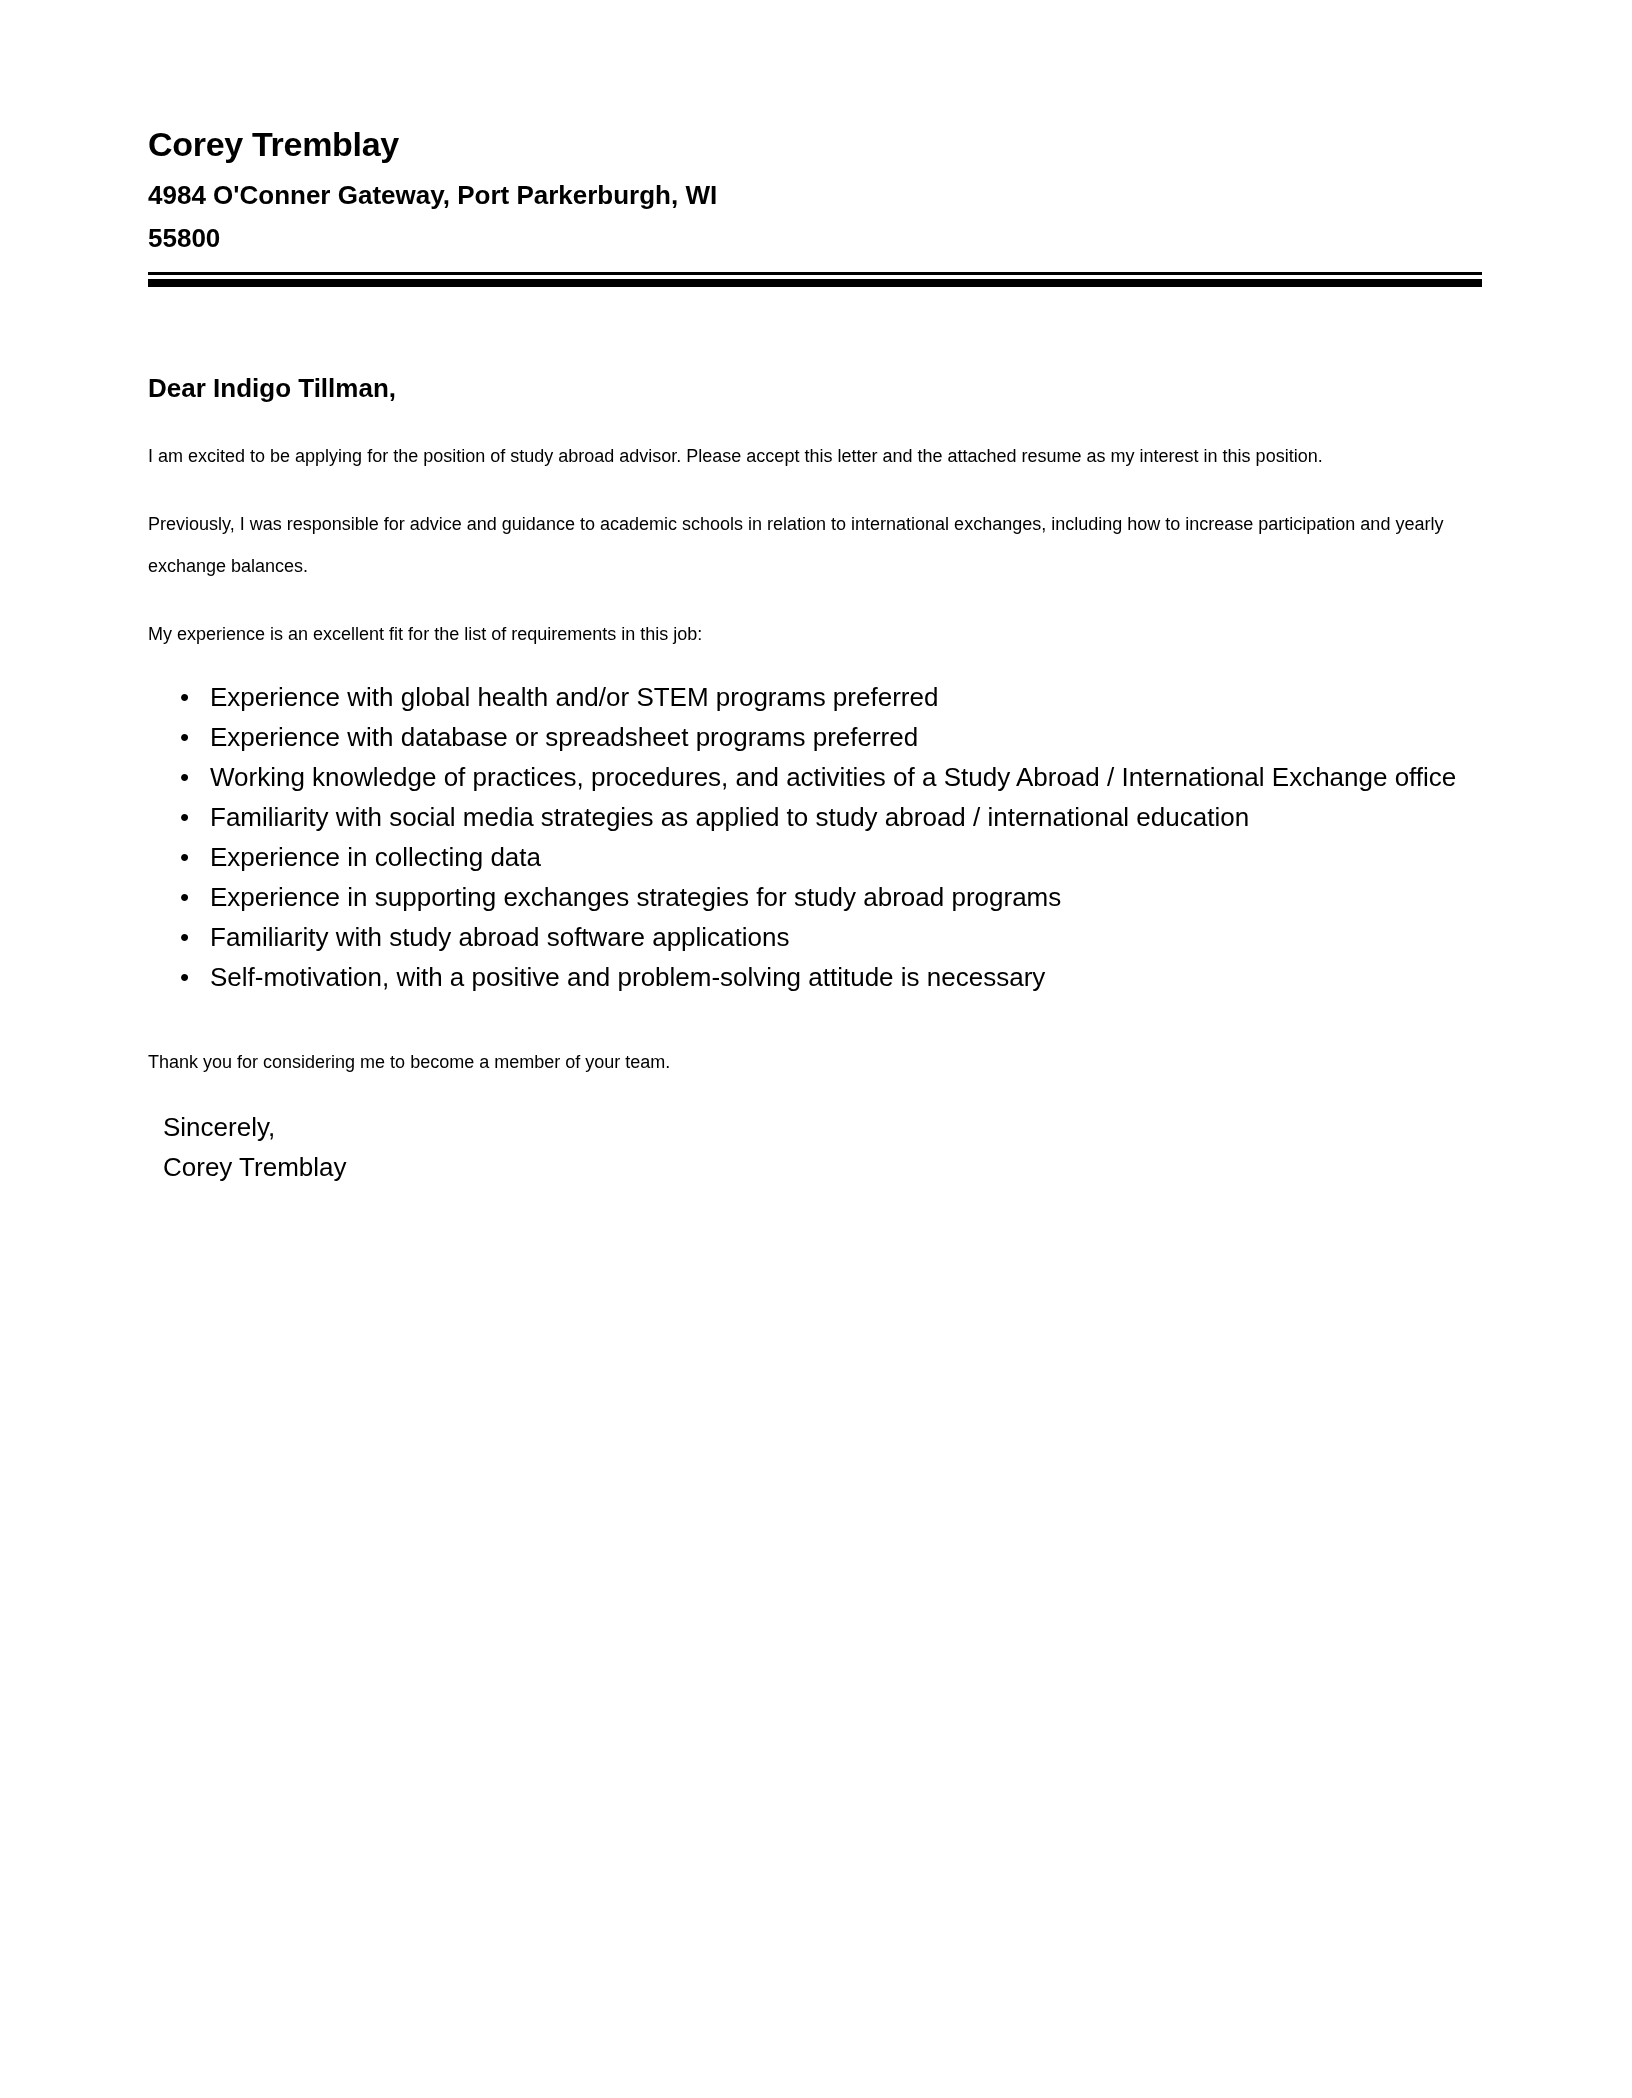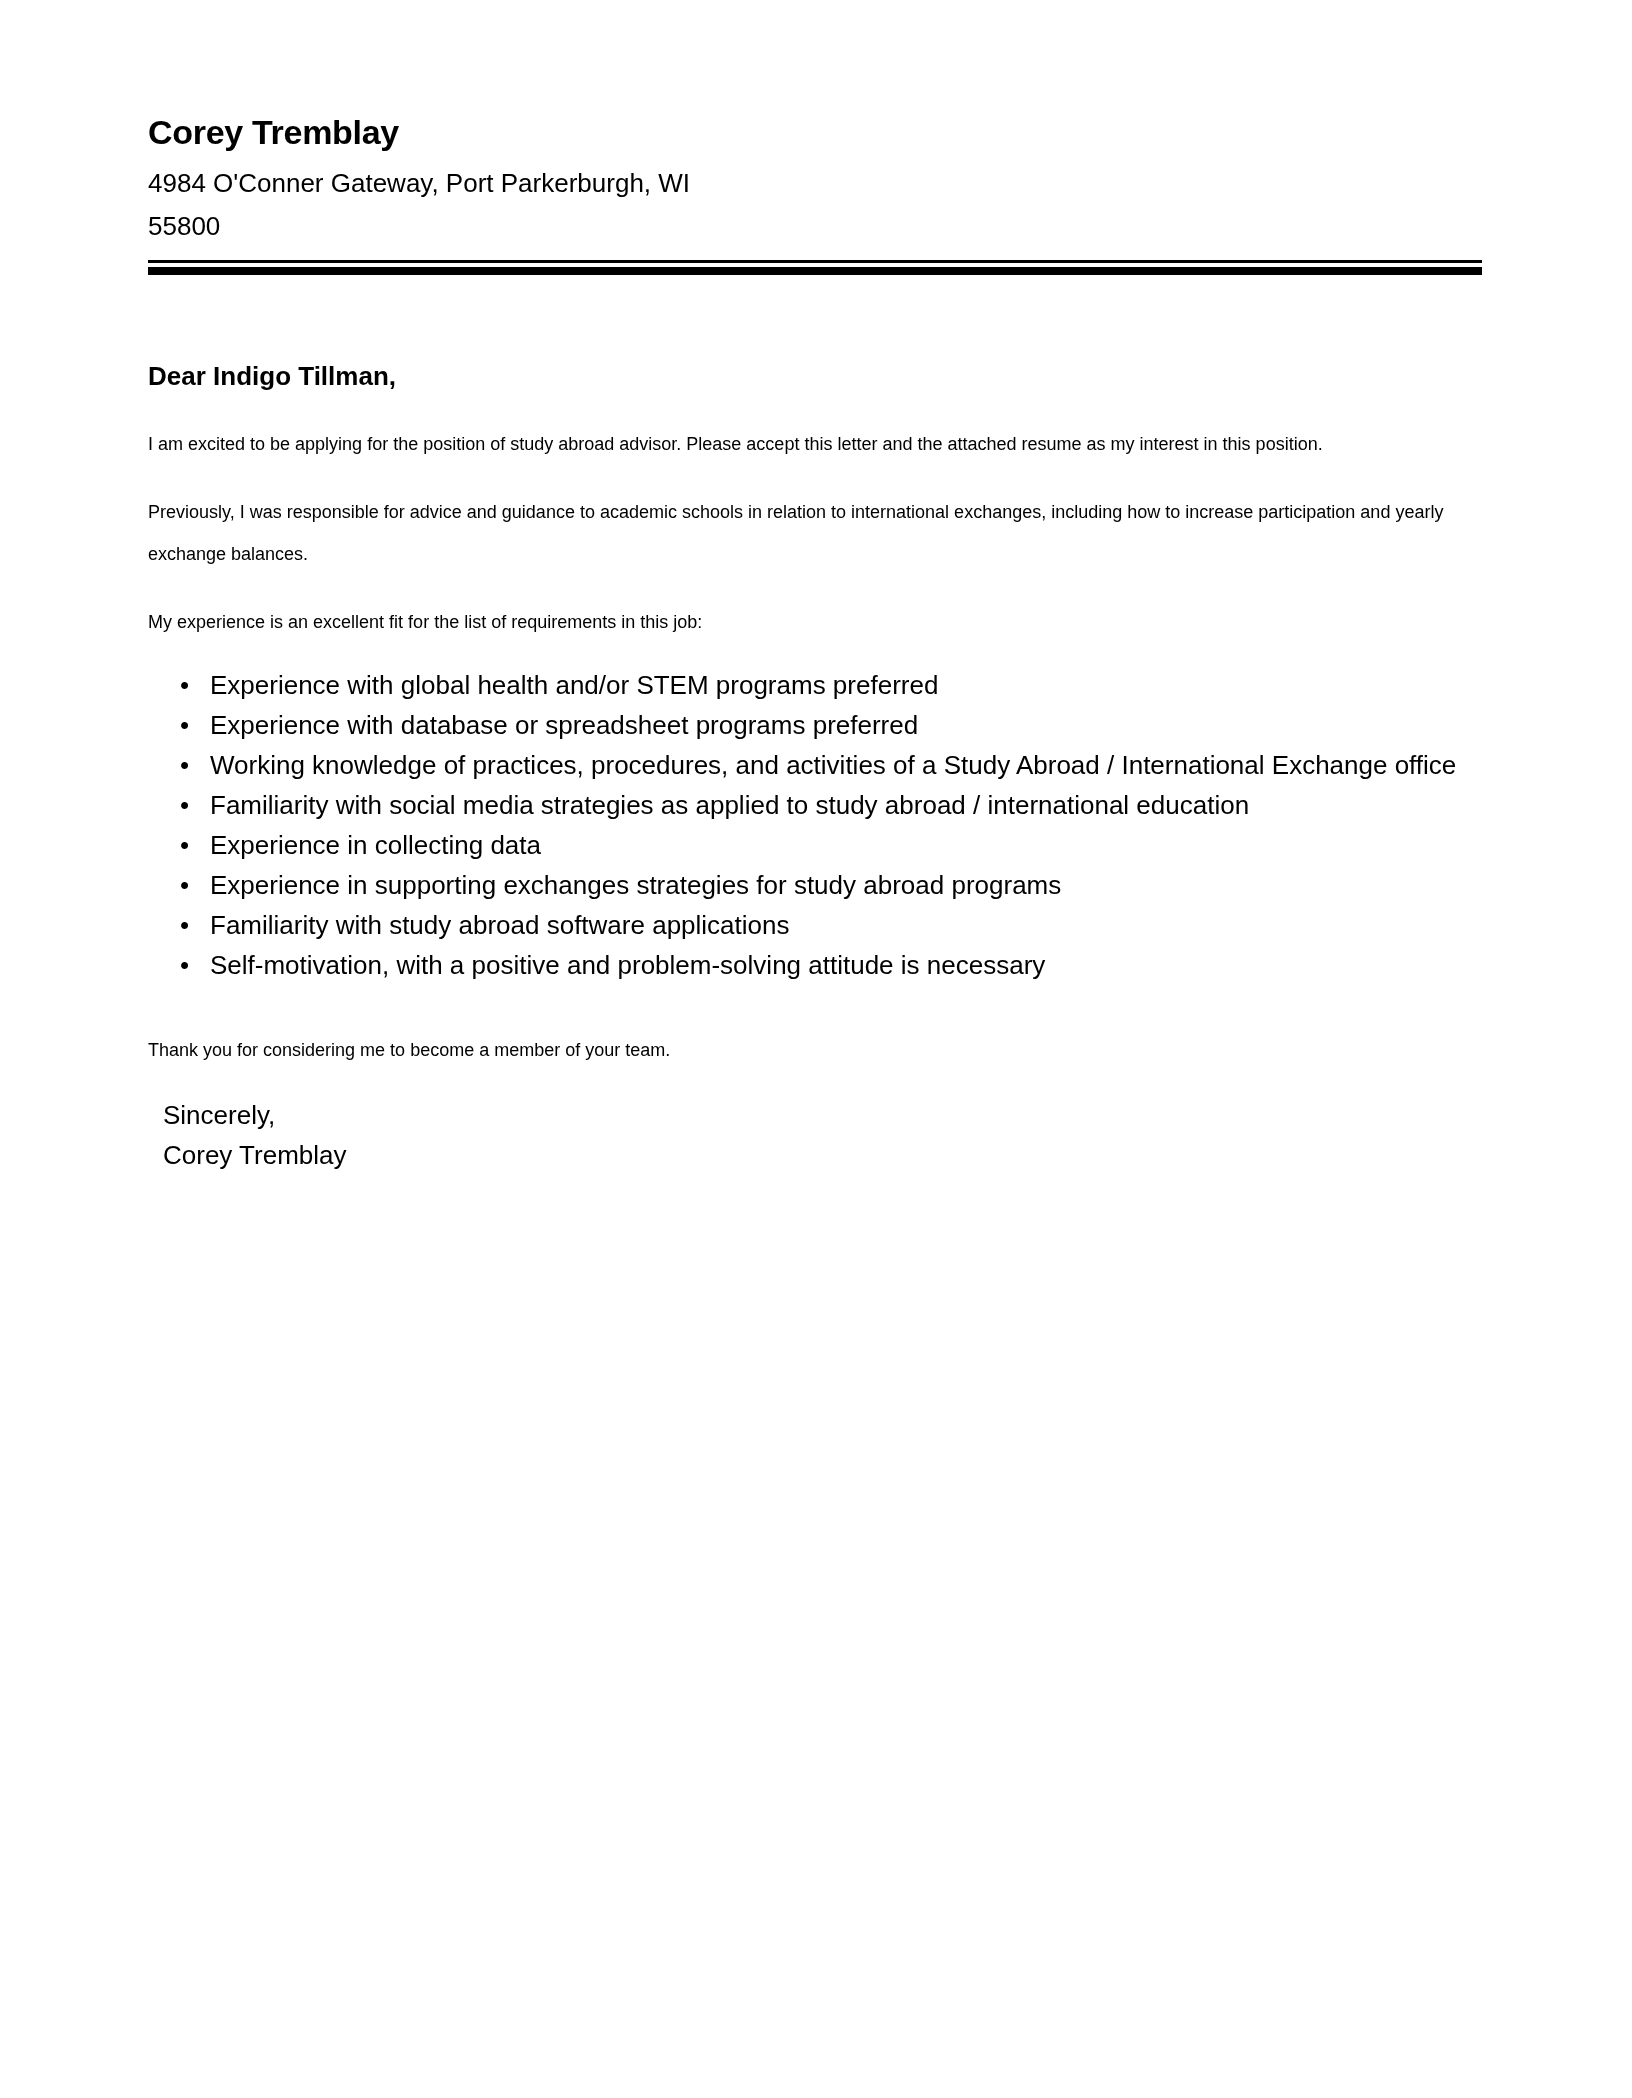--- a/index.html
+++ b/index.html
@@ -11,39 +11,39 @@
     width: 1632px;
     height: 2098px;
     font-family: "Liberation Sans", "DejaVu Sans", sans-serif;
     color: #000000;
     -webkit-font-smoothing: antialiased;
   }
   .page {
     box-sizing: border-box;
     width: 1632px;
     height: 2098px;
-    padding: 0 148px 0 148px;
+    padding: 12px 148px 0 148px;
     overflow: hidden;
   }
   .content {
     max-width: 1334px;
   }
   
   .sender-name {
     margin: 112px 0 0 0;
     font-size: 34px;
     line-height: 40px;
     font-weight: bold;
     letter-spacing: -0.3px;
   }
   .addr {
     margin: 0;
     font-size: 26px;
     line-height: 43px;
-    font-weight: normal;
+    font-weight: bold;
   }
   .addr.first {
     margin-top: 10px;
   }
   .header-rule {
     margin-top: 12px;
     height: 4px;              
     border-top: 3px solid #000000;
     border-bottom: 8px solid #000000;
     width: 100%;

